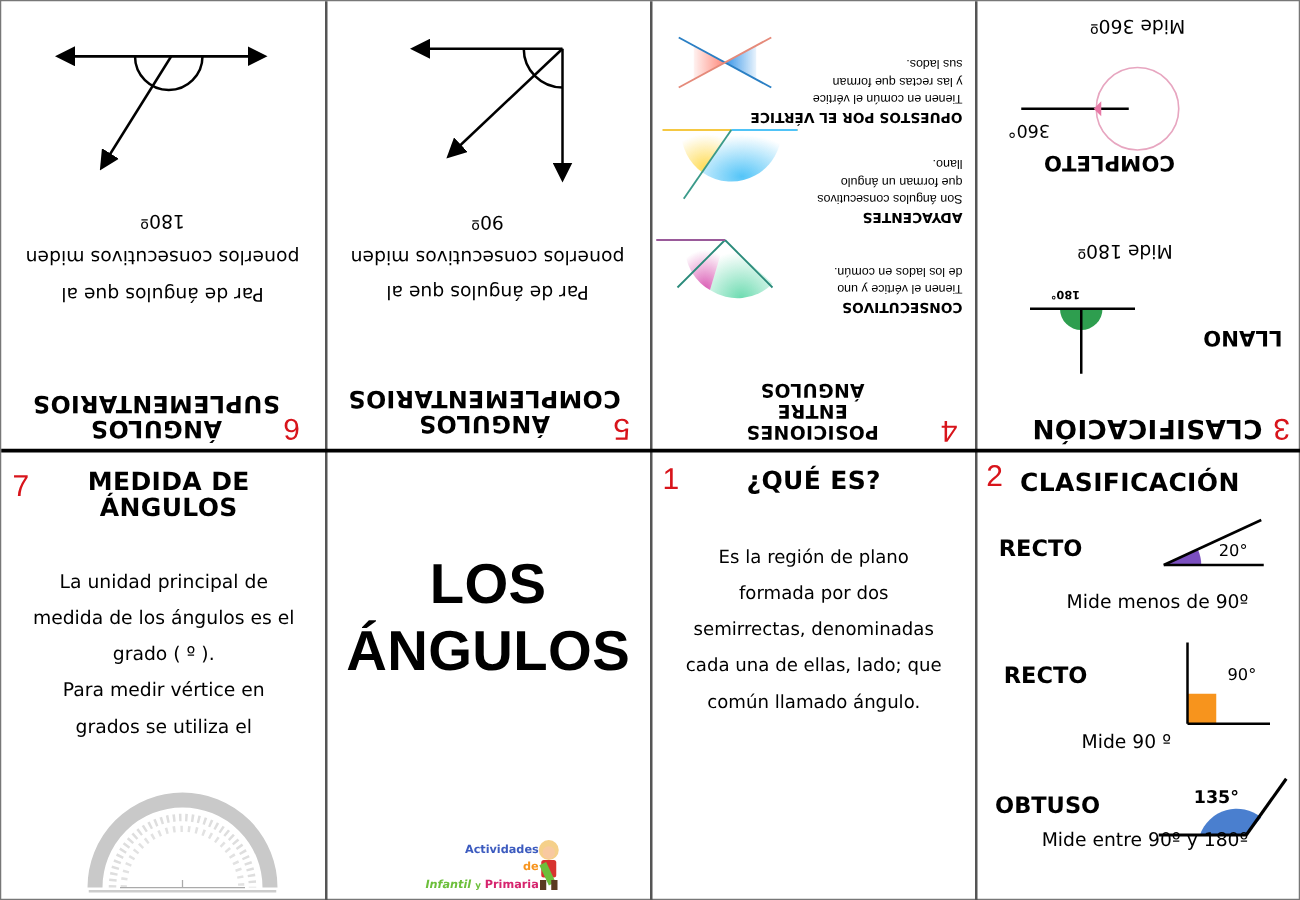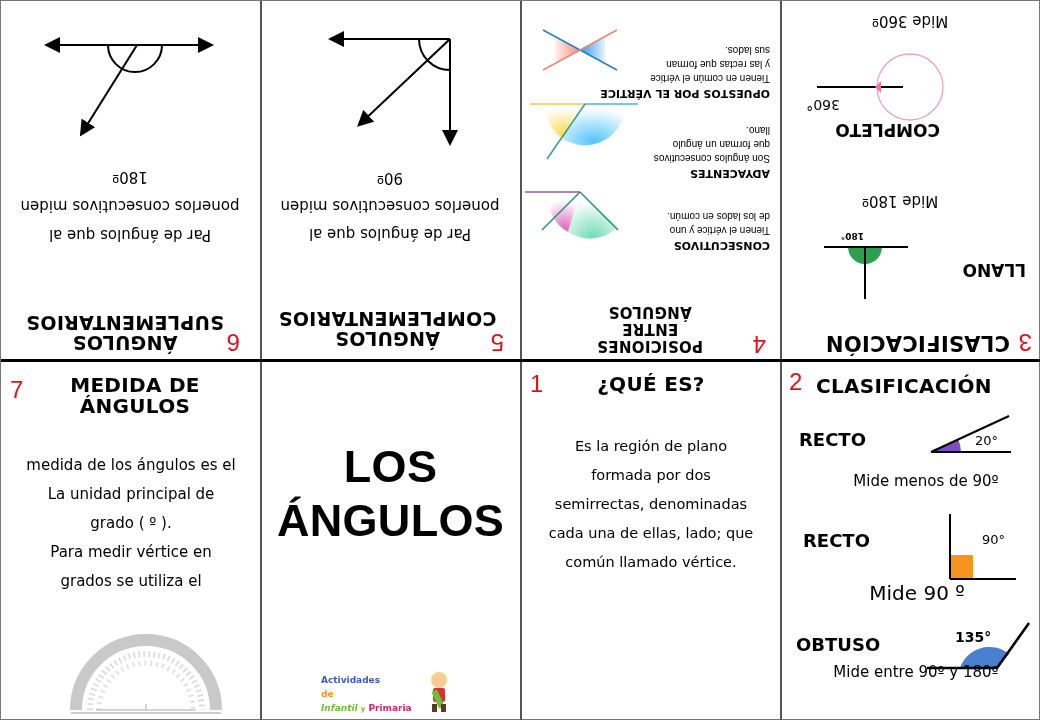--- a/index.html
+++ b/index.html
@@ -9,21 +9,21 @@
   .midline { position: absolute; left: 0; top: 358px; width: 1040px; height: 3px; background: #000; }
   .vline { position: absolute; width: 2px; background: #555; }
   .cell { position: absolute; width: 259px; height: 359px; overflow: hidden; }
   .rot { transform: rotate(180deg); }
   .num { position: absolute; color: #d8141b; font-family: "Liberation Sans", sans-serif; font-size: 24px; }
   .title { position: absolute; font-family: "DejaVu Sans", sans-serif; font-weight: 900; text-align: center; letter-spacing: 0.3px; line-height: 1.05; }
   .body { position: absolute; font-family: "DejaVu Sans", sans-serif; text-align: center; line-height: 29px; font-size: 15px; }
   .small { font-family: "Liberation Sans", sans-serif; font-size: 10px; line-height: 14px; }
   .sub { position: absolute; font-weight: 900; font-family: "DejaVu Sans", sans-serif; }
   svg { position: absolute; overflow: visible; }
-  .logo { position: absolute; font-family: "DejaVu Sans", sans-serif; font-weight: bold; text-align: left; line-height: 14px; }
+  .logo { position: absolute; font-family: "DejaVu Sans", sans-serif; font-weight: bold; text-align: right; line-height: 14px; }
 </style>
 </head>
 <body>
 
 <div class="sheet">
 
   <div class="vline" style="left:259px; top:0; height:720px;"></div>
   <div class="vline" style="left:519px; top:0; height:720px;"></div>
   <div class="vline" style="left:779px; top:0; height:720px;"></div>
   <div class="midline"></div>
@@ -179,22 +179,22 @@
     <div class="body" style="left:60px; top:325px; width:140px; font-size:15px;">Mide 360º</div>
   </div>
 
   <div class="cell" style="left:0; top:361px;">
     <div class="num" style="left:9px; top:14px;">7</div>
     <div class="title" style="left:34px; top:13px; width:200px; font-size:20px;">
       <div>MEDIDA DE</div>
       <div>ÁNGULOS</div>
     </div>
     <div class="body" style="left:5px; top:89px; width:250px; font-size:15px;">
+      <div>La unidad principal de</div>
       <div>medida de los ángulos es el</div>
-      <div>La unidad principal de</div>
       <div>grado ( º ).</div>
       <div>Para medir vértice en</div>
       <div>grados se utiliza el</div>
     </div>
     <svg width="150" height="80" style="left:70px; top:272px;">
       <path d="M 5 76 A 70 70 0 0 1 145 76" fill="none" stroke="#c9c9c9" stroke-width="12"></path>
       <path d="M 19 76 A 56 56 0 0 1 131 76" fill="none" stroke="#dedede" stroke-width="6" stroke-dasharray="2 3"></path>
       <path d="M 28 76 A 47 47 0 0 1 122 76" fill="none" stroke="#e2e2e2" stroke-width="5" stroke-dasharray="2 4"></path>
       <line x1="25" y1="76" x2="125" y2="76" stroke="#aaa" stroke-width="1"></line>
       <line x1="75" y1="70" x2="75" y2="76" stroke="#aaa" stroke-width="1"></line>
@@ -223,21 +223,21 @@
   </div>
 
   <div class="cell" style="left:520px; top:361px;">
     <div class="num" style="left:9px; top:8px;">1</div>
     <div class="title" style="left:30px; top:12px; width:200px; font-size:20px;">¿QUÉ ES?</div>
     <div class="body" style="left:5px; top:70px; width:250px; font-size:14.5px;">
       <div>Es la región de plano</div>
       <div>formada por dos</div>
       <div>semirrectas, denominadas</div>
       <div>cada una de ellas, lado; que</div>
-      <div>común llamado vértice.</div>
+      <div>común llamado ángulo.</div>
     </div>
   </div>
 
   <div class="cell" style="left:780px; top:361px;">
     <div class="num" style="left:8px; top:6px;">2</div>
     <div class="title" style="left:35px; top:14px; width:220px; font-size:20px; text-align:left;">CLASIFICACIÓN</div>
 
     <div class="sub" style="left:18px; top:67px; font-size:18px;">RECTO</div>
     <svg width="90" height="40" style="left:148px; top:52px;">
       <path d="M 2 38 L 32 38 A 30 30 0 0 0 29 25 Z" fill="#7b4fbf"></path>
@@ -247,21 +247,21 @@
     </svg>
     <div class="body" style="left:40px; top:105px; width:210px; font-size:15px;">Mide menos de 90º</div>
 
     <div class="sub" style="left:22px; top:168px; font-size:18px;">RECTO</div>
     <svg width="80" height="72" style="left:165px; top:150px;">
       <rect x="4" y="43" width="23" height="24" fill="#f7941d"></rect>
       <line x1="4" y1="2" x2="4" y2="67" stroke="#000" stroke-width="2"></line>
       <line x1="4" y1="67" x2="70" y2="67" stroke="#000" stroke-width="2"></line>
       <text x="36" y="32" font-size="13" font-family="DejaVu Sans, sans-serif">90°</text>
     </svg>
-    <div class="body" style="left:76px; top:217px; width:120px; font-size:20px;">Mide 90 º</div>
+    <div class="body" style="left:60px; top:217px; width:120px; font-size:15px;">Mide 90 º</div>
 
     <div class="sub" style="left:15px; top:272px; font-size:18px;">OBTUSO</div>
     <svg width="110" height="55" style="left:144px; top:256px;">
       <path d="M 35 50 A 31 31 0 0 1 84 36 L 72 50 Z" fill="#4a7fcf"></path>
       <line x1="2" y1="50" x2="72" y2="50" stroke="#000" stroke-width="2.5"></line>
       <line x1="72" y1="50" x2="104" y2="5" stroke="#000" stroke-width="2.5"></line>
       <text x="30" y="24" font-size="14" font-weight="bold" font-family="DejaVu Sans, sans-serif">135°</text>
     </svg>
     <div class="body" style="left:20px; top:296px; width:230px; font-size:15px;">Mide entre 90º y 180º</div>
   </div>

